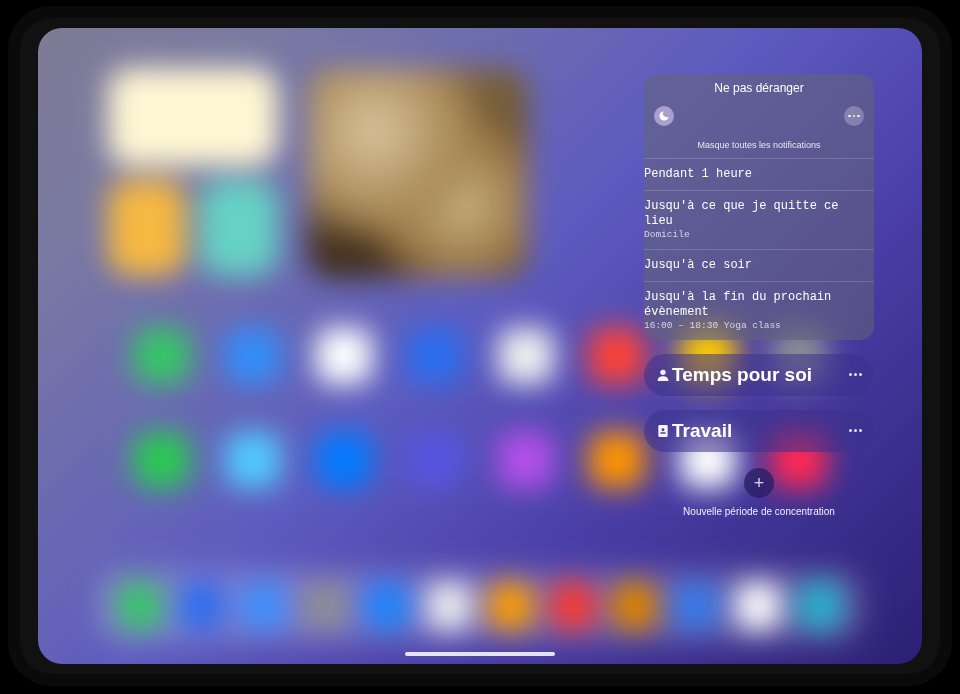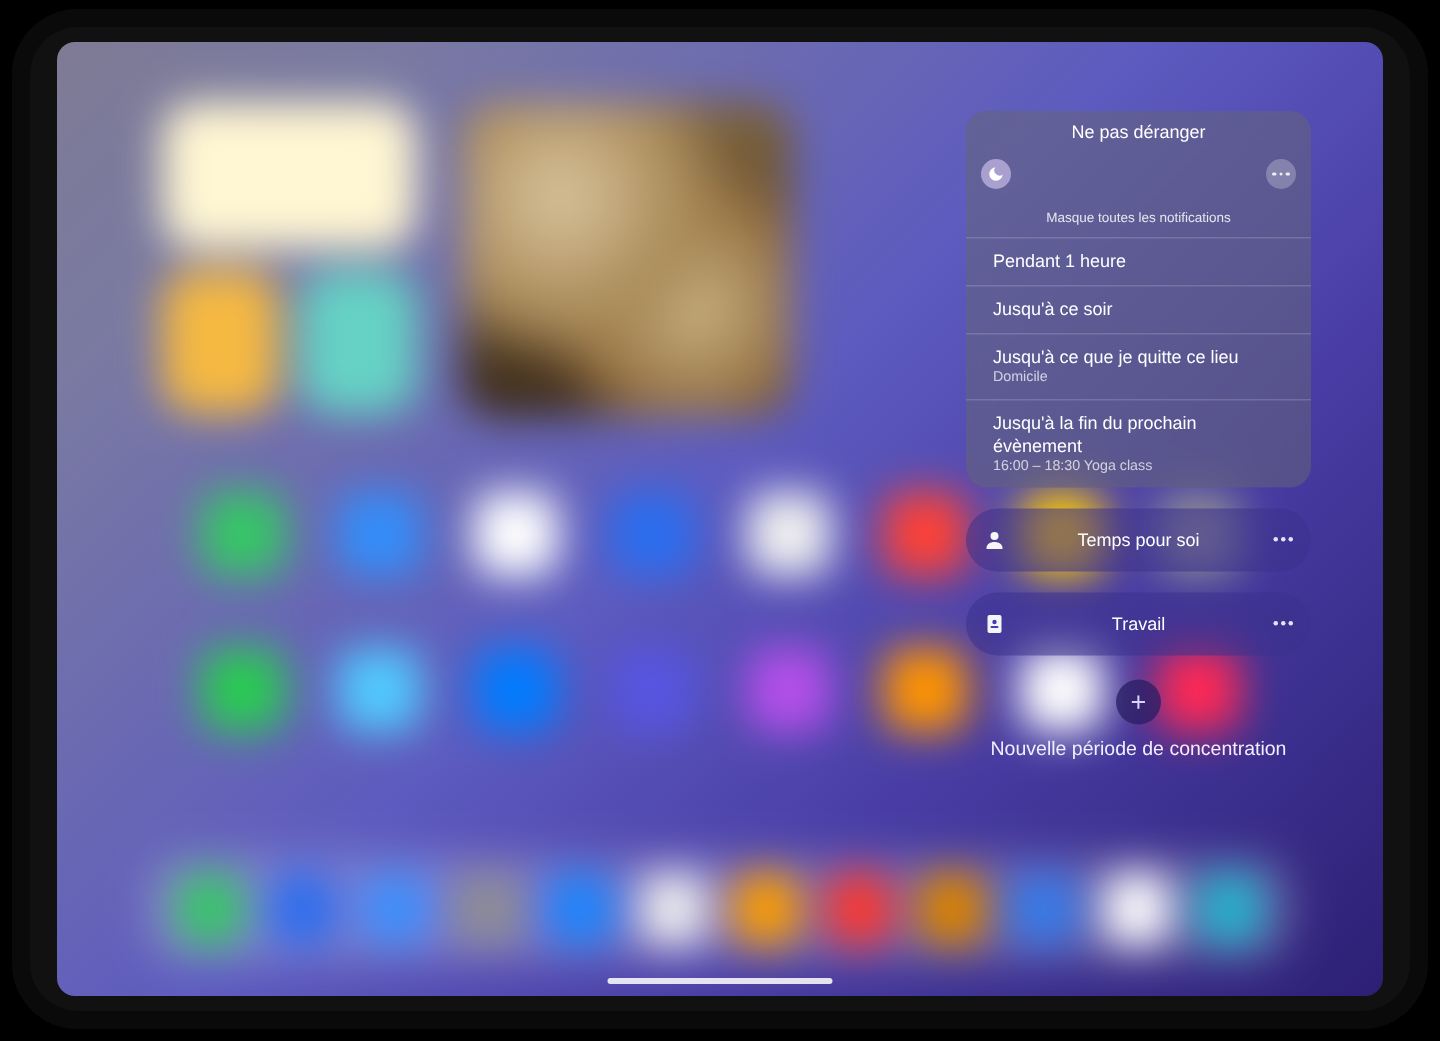--- a/index.html
+++ b/index.html
@@ -24,21 +24,21 @@
     box-shadow: inset 0 0 0 12px #0a0a0a;
     overflow: hidden;
   }
 
   .screen {
     position: absolute;
     left: 30px;
     top: 22px;
     right: 30px;
     bottom: 22px;
-    border-radius: 12px;
+    border-radius: 24px;
     overflow: hidden;
     background: linear-gradient(135deg,
       #7f7b95 0%,
       #7a7aa2 15%,
       #5d5bbf 48%,
       #493da5 70%,
       #2c1f74 100%);
   }
 
   
@@ -170,23 +170,24 @@
     align-items: center;
     gap: 2px;
     flex: 0 0 20px;
   }
   .more-circle span {
     width: 2.5px; height: 2.5px; border-radius: 50%;
     background: #eee;
   }
 
   .row {
-    padding: 8px 18px;
+    padding: 8px 0;
     border-top: 1px solid rgba(255,255,255,0.16);
     line-height: 1.25;
+    font-family: Liberation Mono, monospace;
   }
   .row .sub { font-size: 9.5px; opacity: 0.72; }
   .row.center { text-align: center; }
 
   
   .pill {
     margin-top: 14px;
     height: 42px;
     border-radius: 21px;
     background: rgba(60,50,140,0.55);
@@ -196,42 +197,42 @@
     color: #fff;
   }
   .pill .pico {
     width: 18px; height: 18px;
     display:flex;align-items:center;justify-content:center;
     flex: 0 0 18px;
     opacity: 0.95;
   }
   .pill .plabel {
     flex: 1;
-    text-align: center;
-    font-size: 12px;
-    font-weight: 400;
+    text-align: left;
+    font-size: 19px;
+    font-weight: 700;
   }
   .pill .pmore {
     display: flex; gap: 2px; flex: 0 0 18px; justify-content:center;
   }
   .pill .pmore span {
     width: 3px; height: 3px; border-radius: 50%; background:#e6e2ff;
   }
 
   .add-block { margin-top: 16px; text-align: center; }
   .add-btn {
     width: 30px; height: 30px; border-radius: 50%;
     background: rgba(40,30,100,0.75);
     margin: 0 auto 8px;
     display: flex; align-items: center; justify-content: center;
     color: #d8d3ff;
     font-size: 18px;
     line-height: 1;
   }
-  .add-lbl { font-size: 13px; color: #f0eeff; white-space: nowrap; }
+  .add-lbl { font-size: 10px; color: #f0eeff; white-space: nowrap; }
 </style>
 </head>
 <body>
 
 <div class="device">
   <div class="screen">
 
     <div class="wallpaper-blur">
       <div class="top-row">
         <div class="widget-stack">
@@ -296,25 +297,25 @@
             <span></span>
               <span></span>
               <span></span>
           </div>
         </div>
 
         <div class="row">
           <div>Pendant 1 heure</div>
         </div>
         <div class="row">
-          <div>Jusqu'à ce soir</div>
-        </div>
-        <div class="row">
           <div>Jusqu'à ce que je quitte ce lieu</div>
           <div class="sub">Domicile</div>
+        </div>
+        <div class="row">
+          <div>Jusqu'à ce soir</div>
         </div>
         <div class="row">
           <div>Jusqu'à la fin du prochain évènement</div>
           <div class="sub">16:00 – 18:30 Yoga class</div>
         </div>
       </div>
 
       <div class="pill">
         <div class="pico">
           <svg width="16" height="16" viewBox="0 0 24 24" fill="white">

